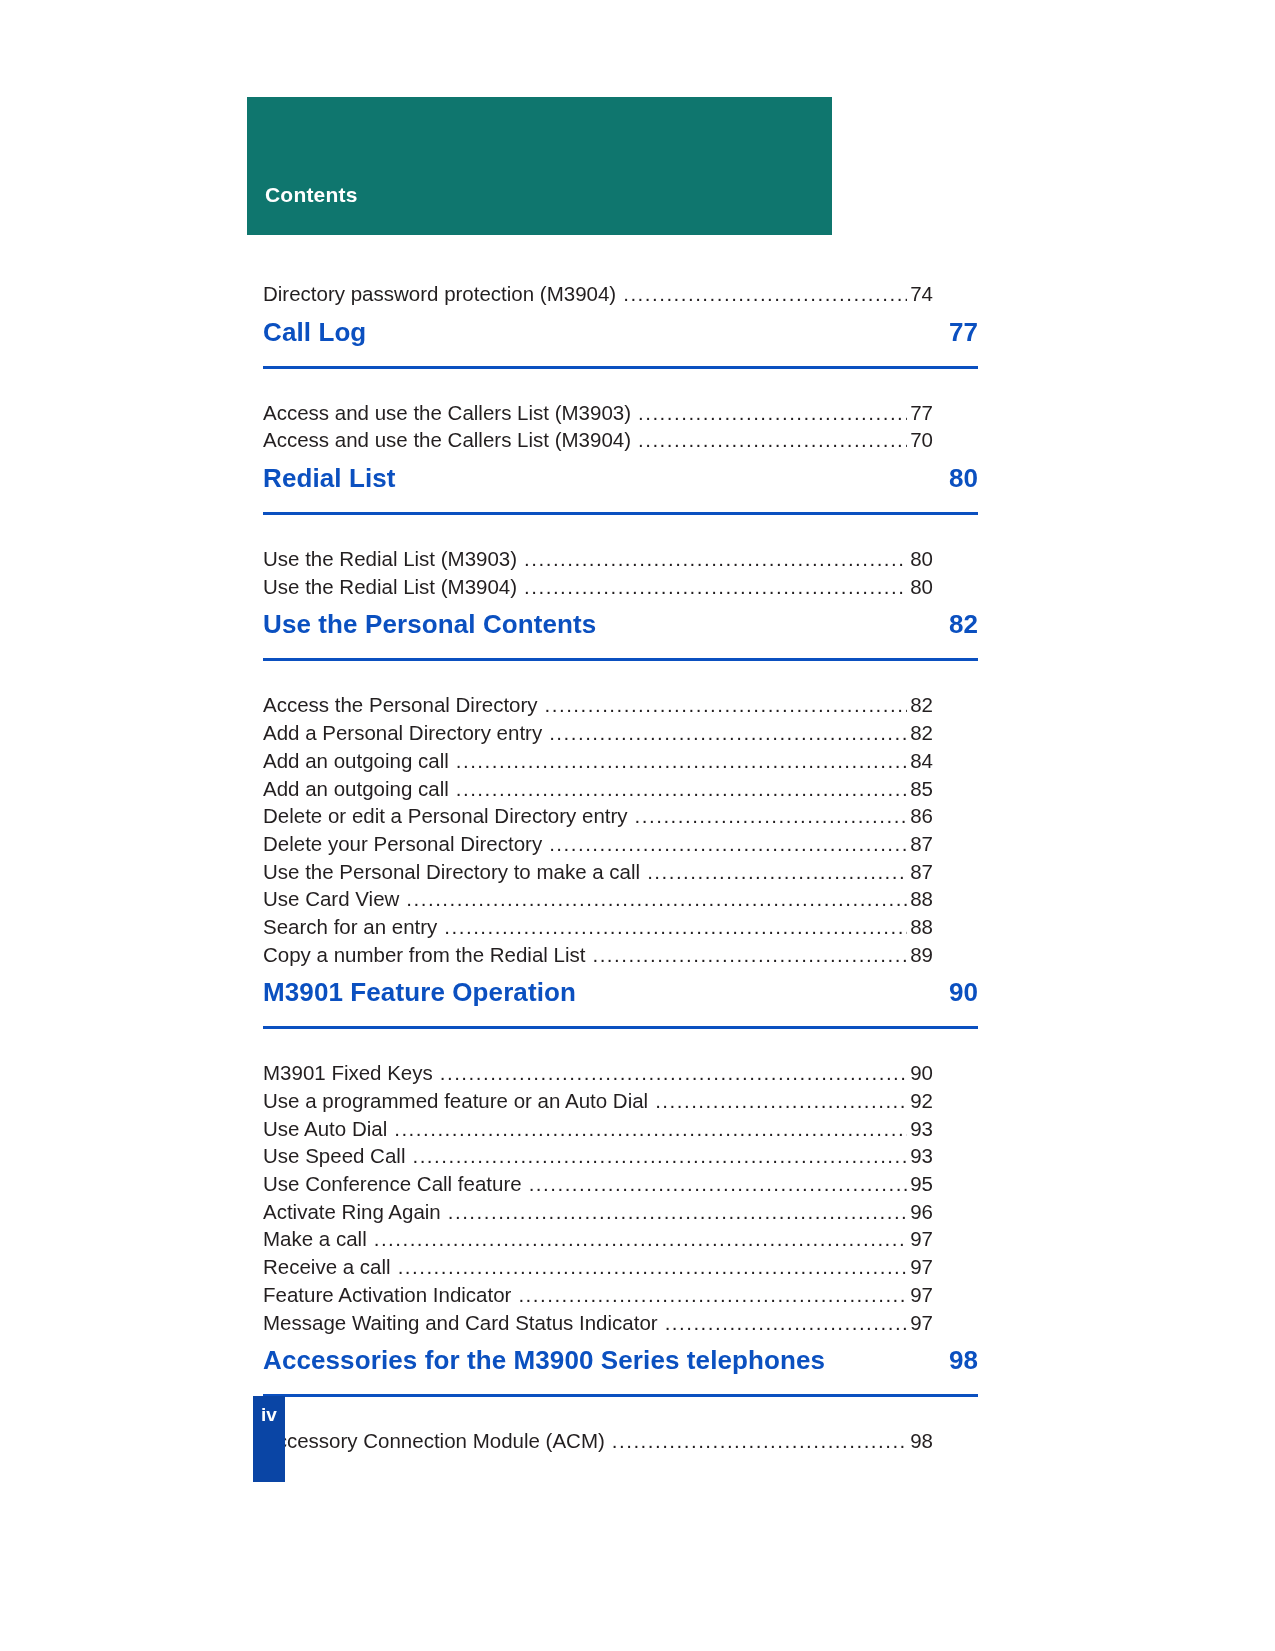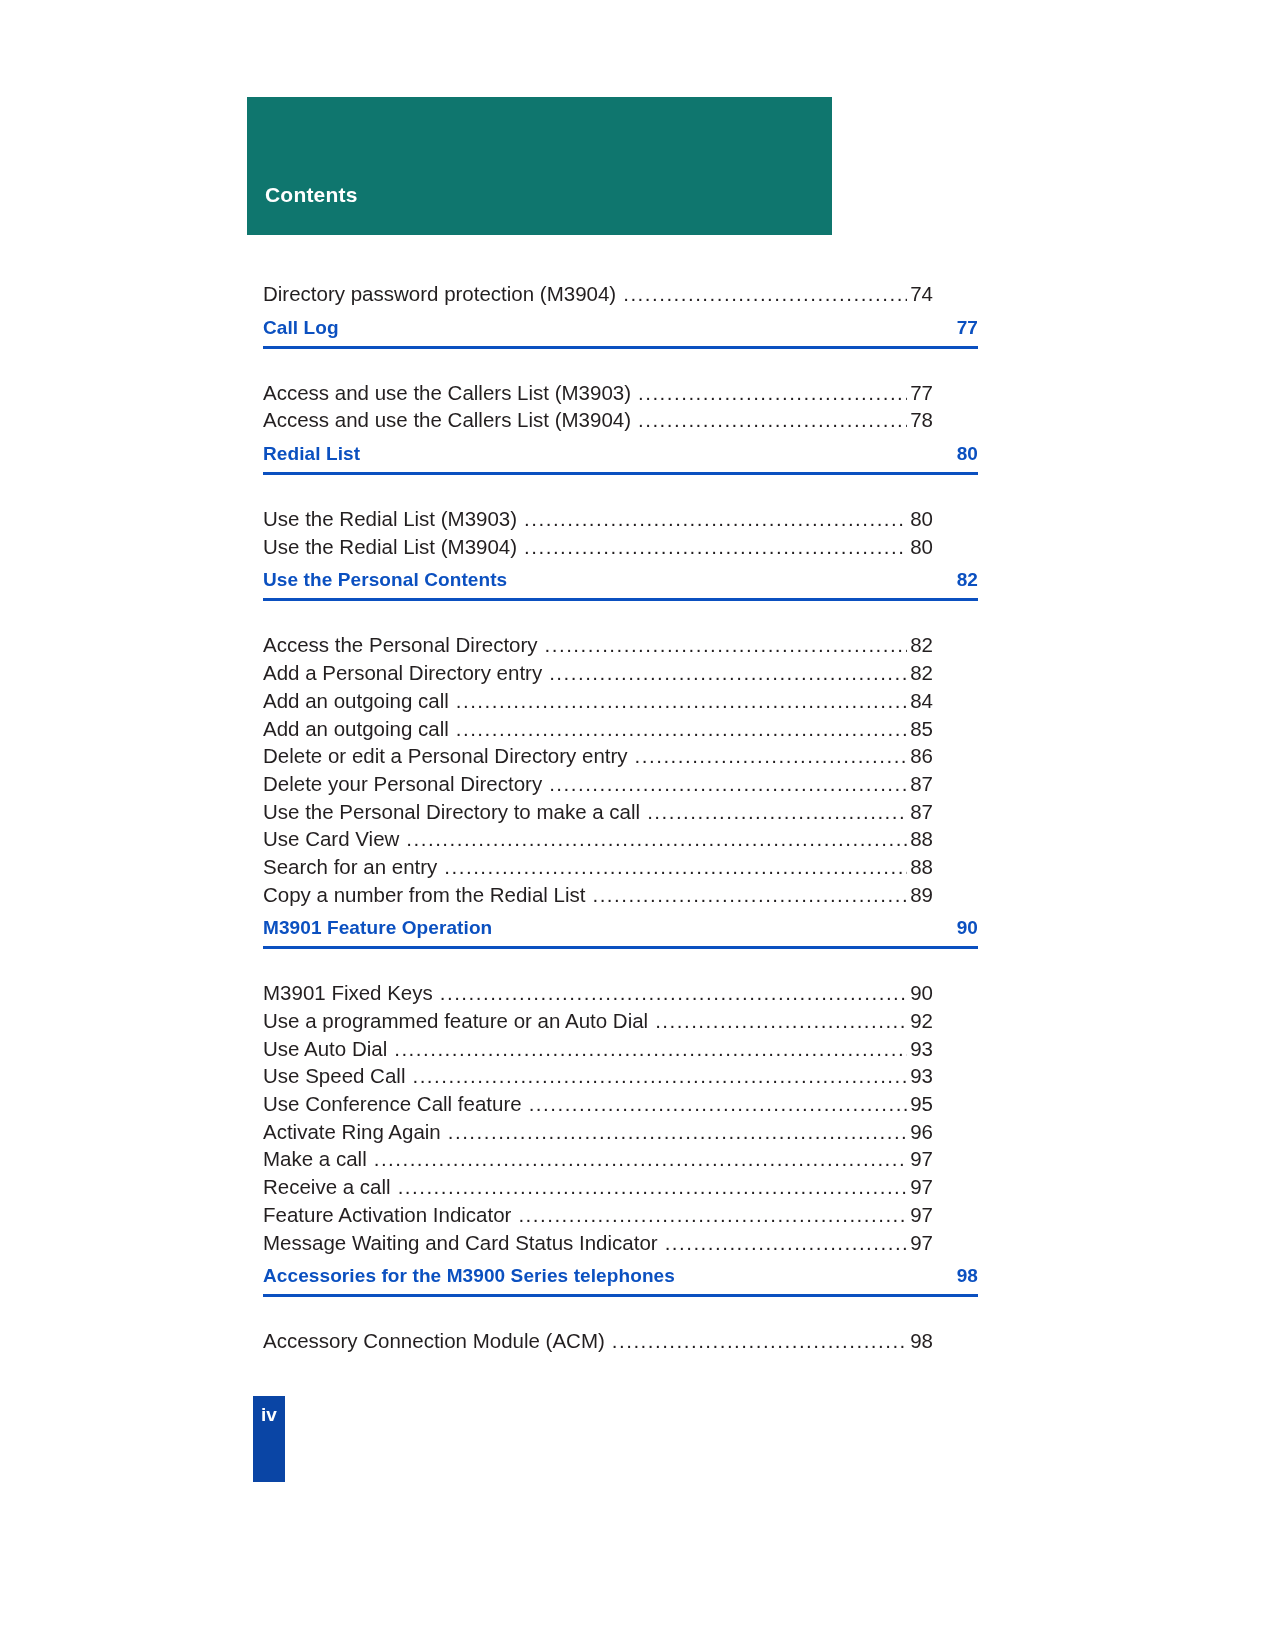--- a/index.html
+++ b/index.html
@@ -59,24 +59,24 @@
     min-width: 26px;
     text-align: right;
     white-space: nowrap;
   }
 
   .section-header {
     display: flex;
     justify-content: space-between;
     align-items: baseline;
     margin-top: 7px;
-    padding-bottom: 7px;
+    padding-bottom: 18px;
     border-bottom: 3px solid #0b50c0;
     color: #0b50c0;
-    font-size: 19px;
+    font-size: 26px;
     font-weight: bold;
     letter-spacing: 0.1px;
   }
   .section-title { white-space: nowrap; }
   .section-page { white-space: nowrap; }
   .entries { margin-top: 32px; }
 
   
   .footer-tab {
     position: absolute;
@@ -117,21 +117,21 @@
       </div>
       <div class="entries">
         <div class="toc-row">
           <span class="toc-label">Access and use the Callers List (M3903)</span>
           <span class="toc-dots"></span>
           <span class="toc-page">77</span>
         </div>
         <div class="toc-row">
           <span class="toc-label">Access and use the Callers List (M3904)</span>
           <span class="toc-dots"></span>
-          <span class="toc-page">78</span>
+          <span class="toc-page">70</span>
         </div>
       </div>
     </div>
 
     <div class="section">
       <div class="section-header">
         <span class="section-title">Redial List</span>
         <span class="section-page">80</span>
       </div>
       <div class="entries">

